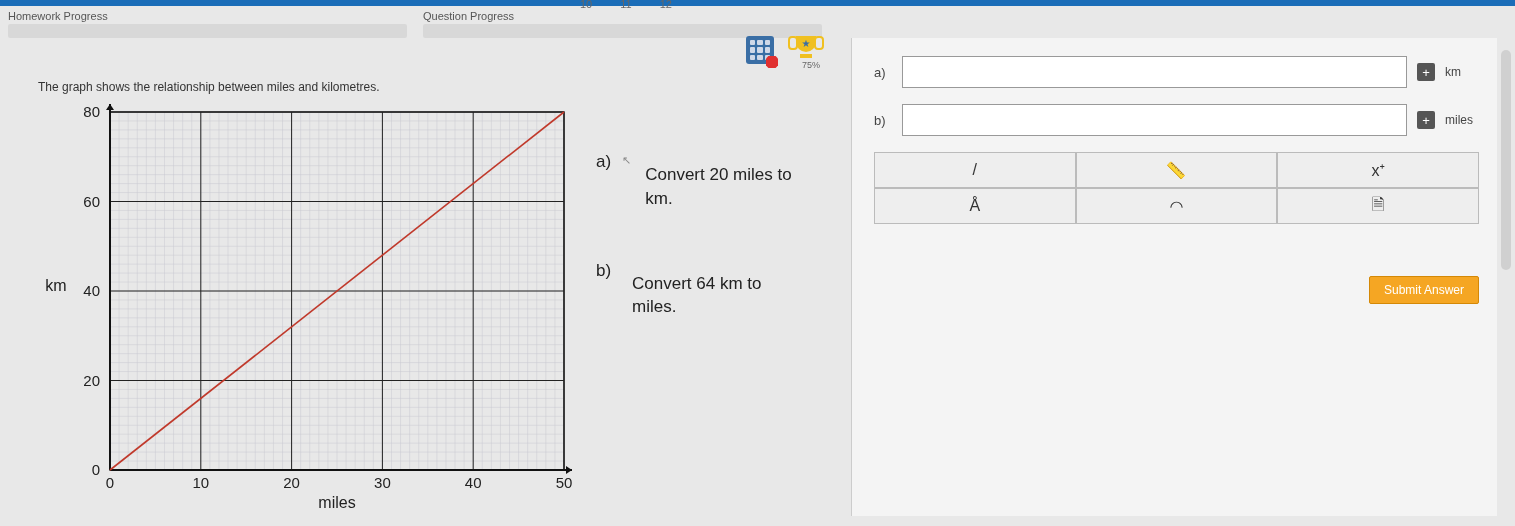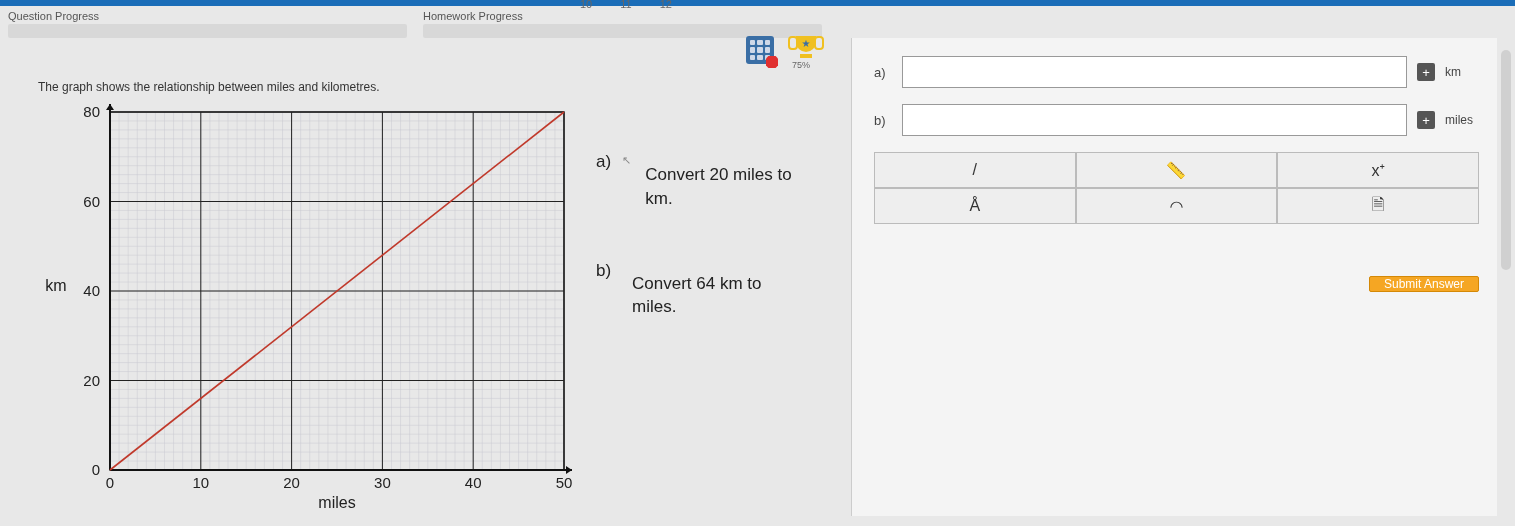--- a/index.html
+++ b/index.html
@@ -109,21 +109,21 @@
       font-size: 10px;
     }
     .trophy-base {
       width: 12px; height: 4px;
       background: #f0c020;
       margin: 2px auto 0;
     }
     .trophy-pct {
       font-size: 9px;
       color: #666;
-      text-align: left;
+      text-align: right;
       margin-top: 2px;
     }
     .question-area {
       position: absolute;
       top: 80px;
       left: 38px;
       width: 800px;
     }
     .question-text {
       font-size: 12px;
@@ -217,21 +217,21 @@
       color: #333;
       cursor: pointer;
     }
     .submit-btn {
       position: absolute;
       right: 18px;
       top: 238px;
       background: #f5a623;
       color: #fff;
       border: 1px solid #d48806;
-      padding: 0 14px;
+      padding: 6px 14px;
       font-size: 12px;
       border-radius: 2px;
       cursor: pointer;
     }
     .scrollbar-stub {
       position: absolute;
       right: 4px;
       top: 50px;
       width: 10px;
       height: 220px;
@@ -245,25 +245,25 @@
 
 <div class="top-nav"></div>
 <div class="nav-numbers">
   <span>10</span>
   <span>11</span>
   <span>12</span>
 </div>
 
 <div class="progress-section">
   <div class="progress-block">
+    <div class="progress-label">Homework Progress</div>
+    <div class="progress-bar"></div>
+  </div>
+  <div class="progress-block">
     <div class="progress-label">Question Progress</div>
-    <div class="progress-bar"></div>
-  </div>
-  <div class="progress-block">
-    <div class="progress-label">Homework Progress</div>
     <div class="progress-bar"></div>
   </div>
 </div>
 
 <div class="icon-row">
   <div class="calc-icon">
     <div class="calc-dot"></div>
       <div class="calc-dot"></div>
       <div class="calc-dot"></div>
     <div class="calc-dot"></div>

